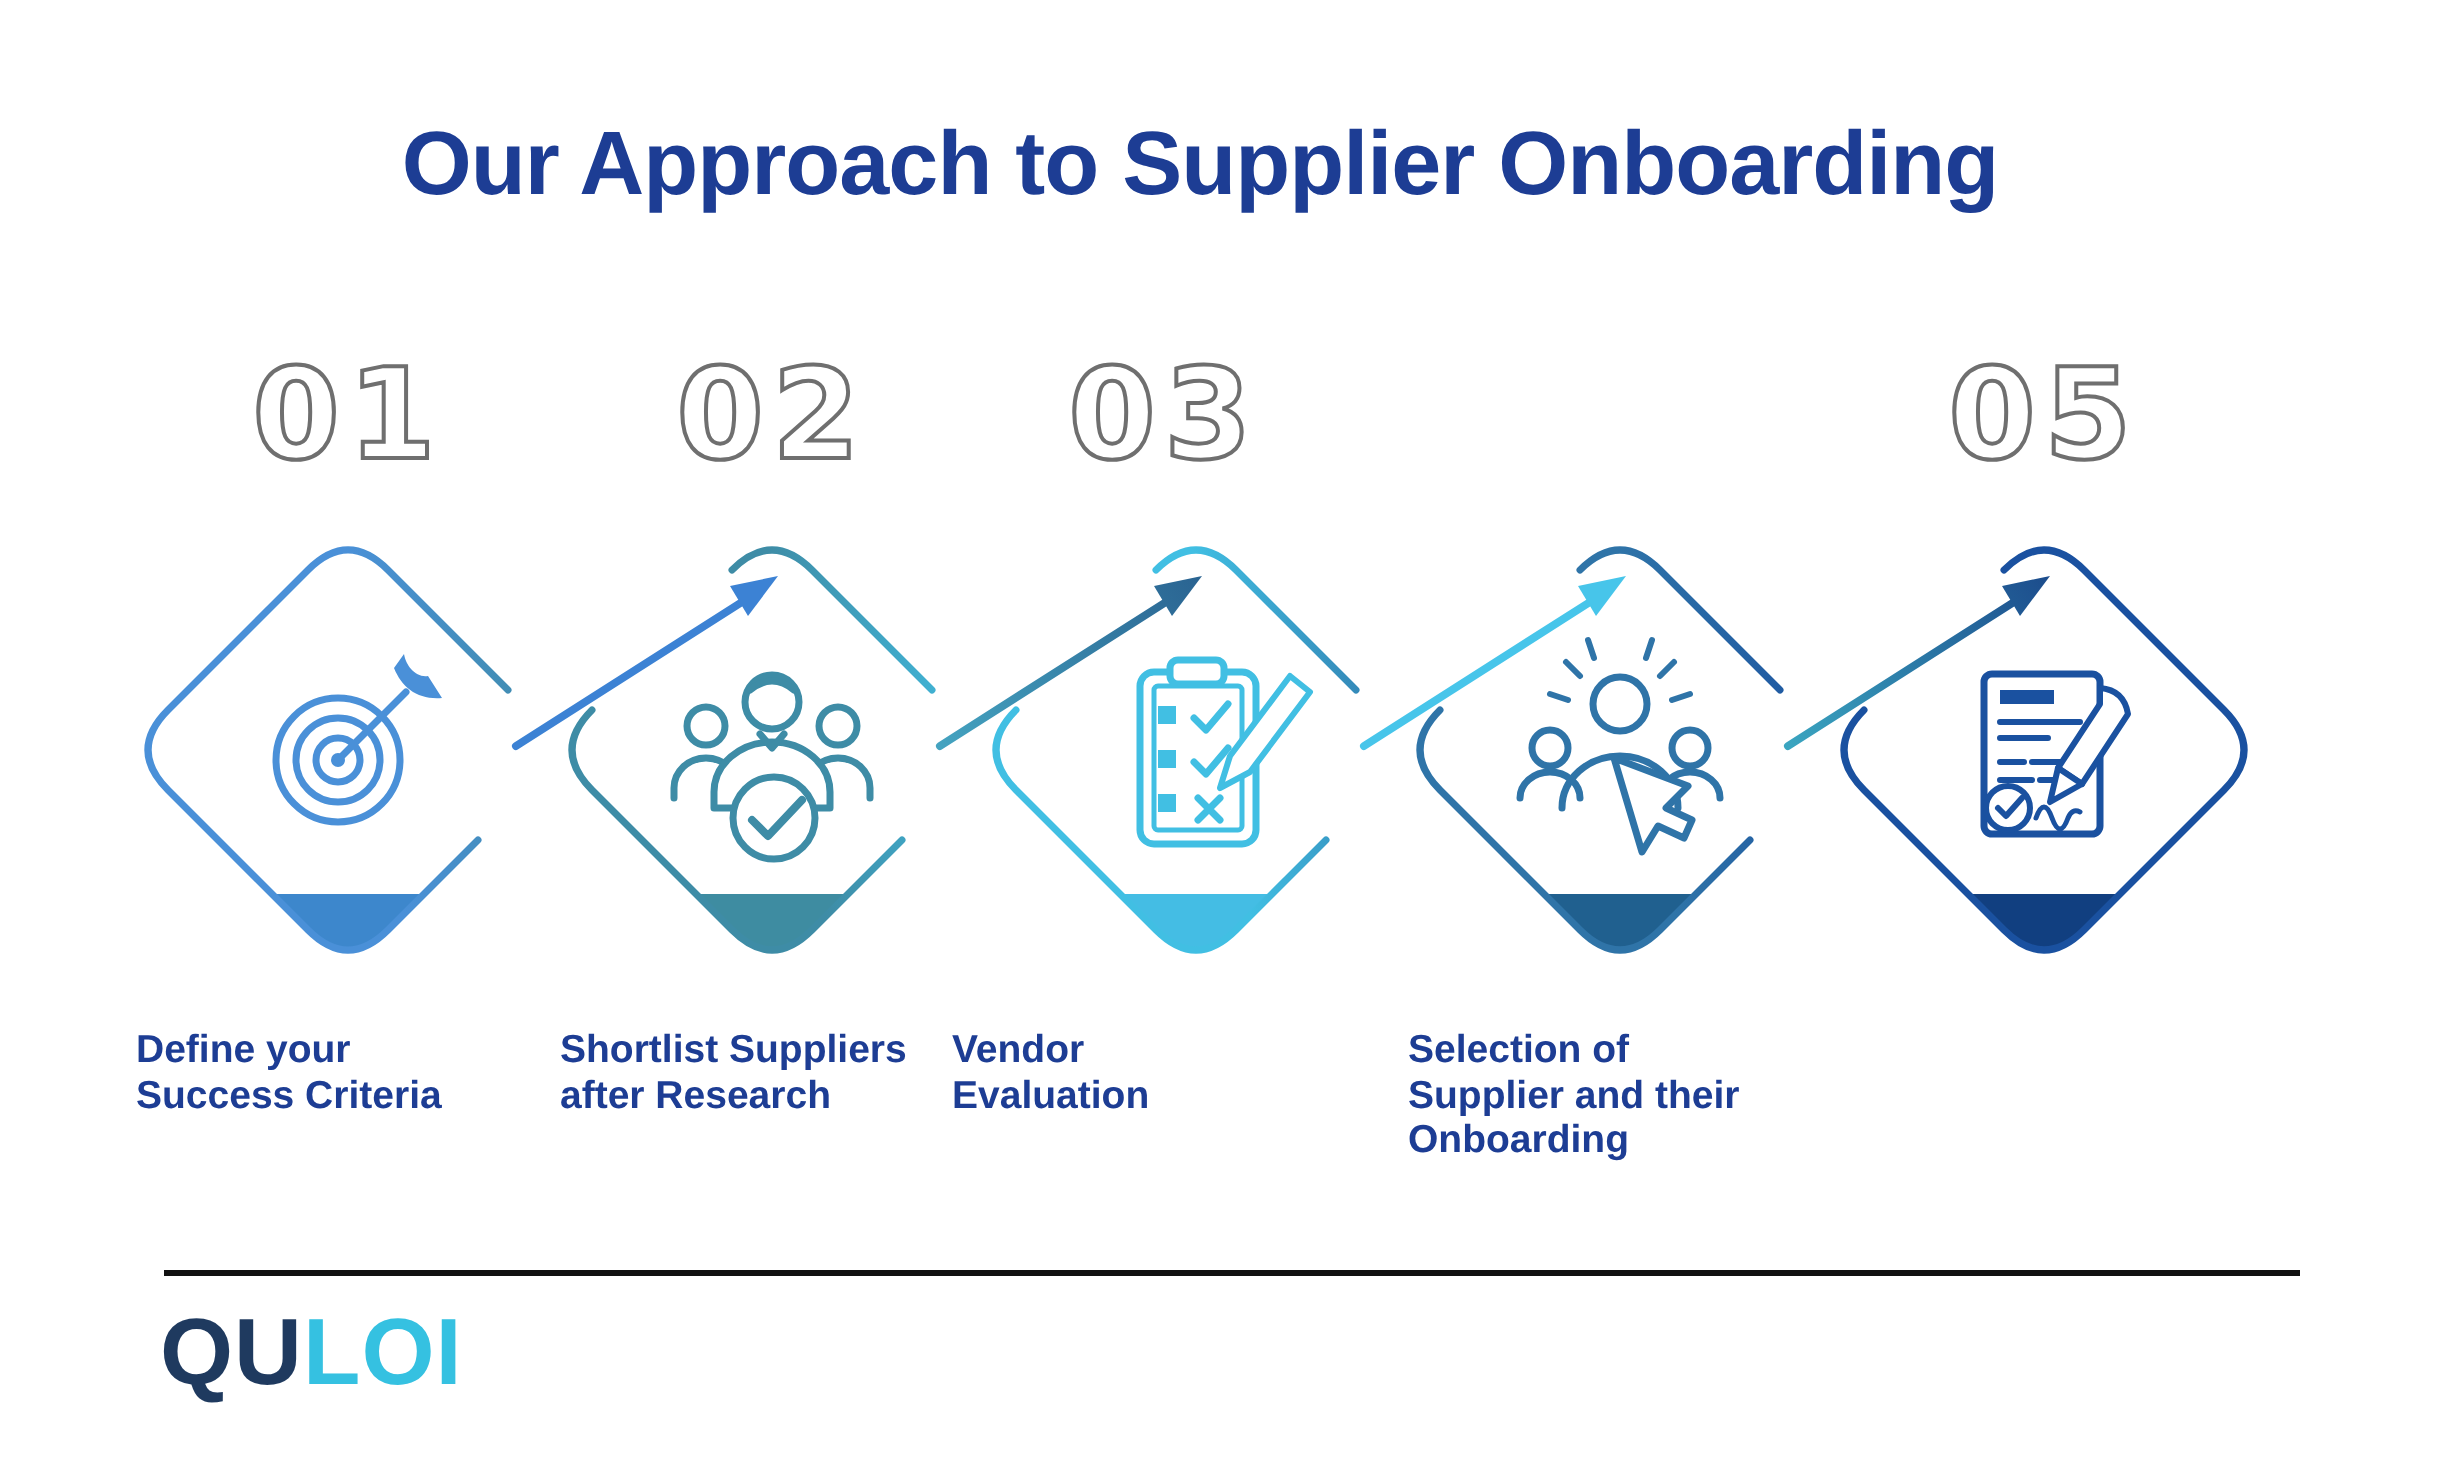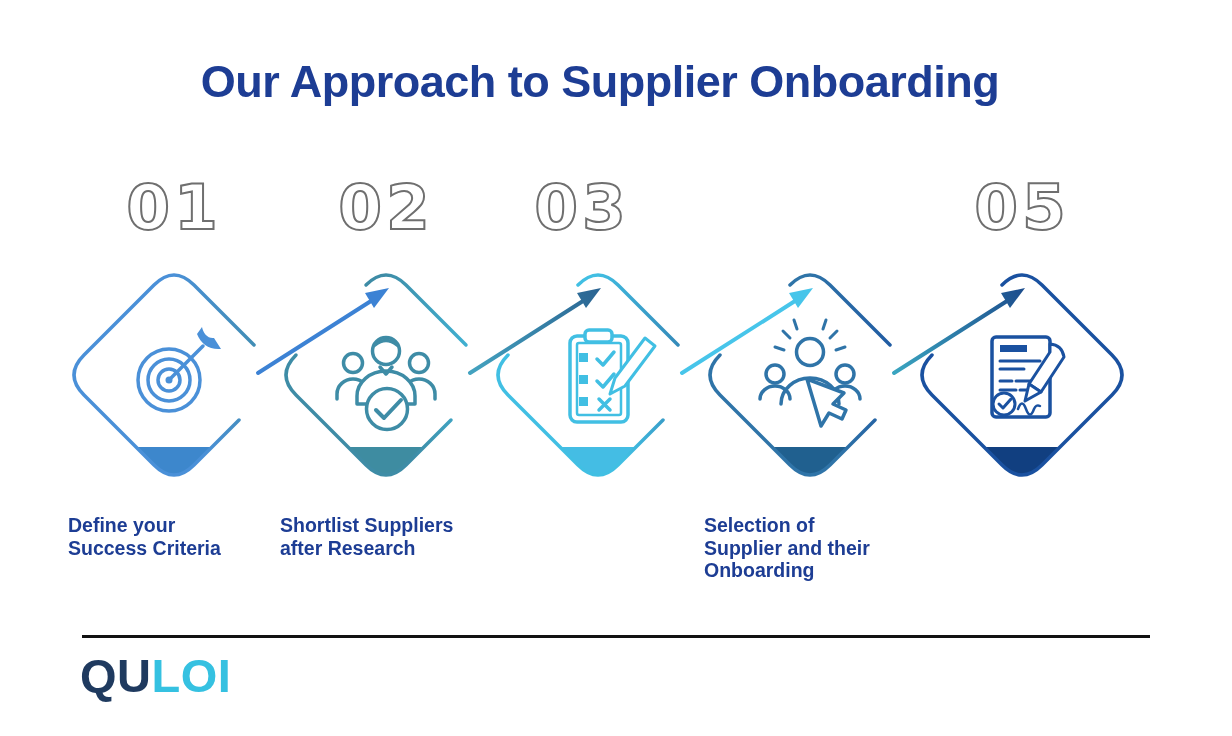--- a/index.html
+++ b/index.html
@@ -195,20 +195,22 @@
     <div class="step-label">Define your
 Success Criteria</div>
   </div>
   <div class="step" style="left:280px">
     <div class="step-number">02</div>
     <div class="step-label">Shortlist Suppliers
 after Research</div>
   </div>
   <div class="step" style="left:476px">
     <div class="step-number">03</div>
+    <div class="step-label">Vendor
+Evaluation</div>
   </div>
   <div class="step" style="left:704px">
     <div class="step-label">Selection of
 Supplier and their
 Onboarding</div>
   </div>
   <div class="step" style="left:916px">
     <div class="step-number">05</div>
   </div>
 

